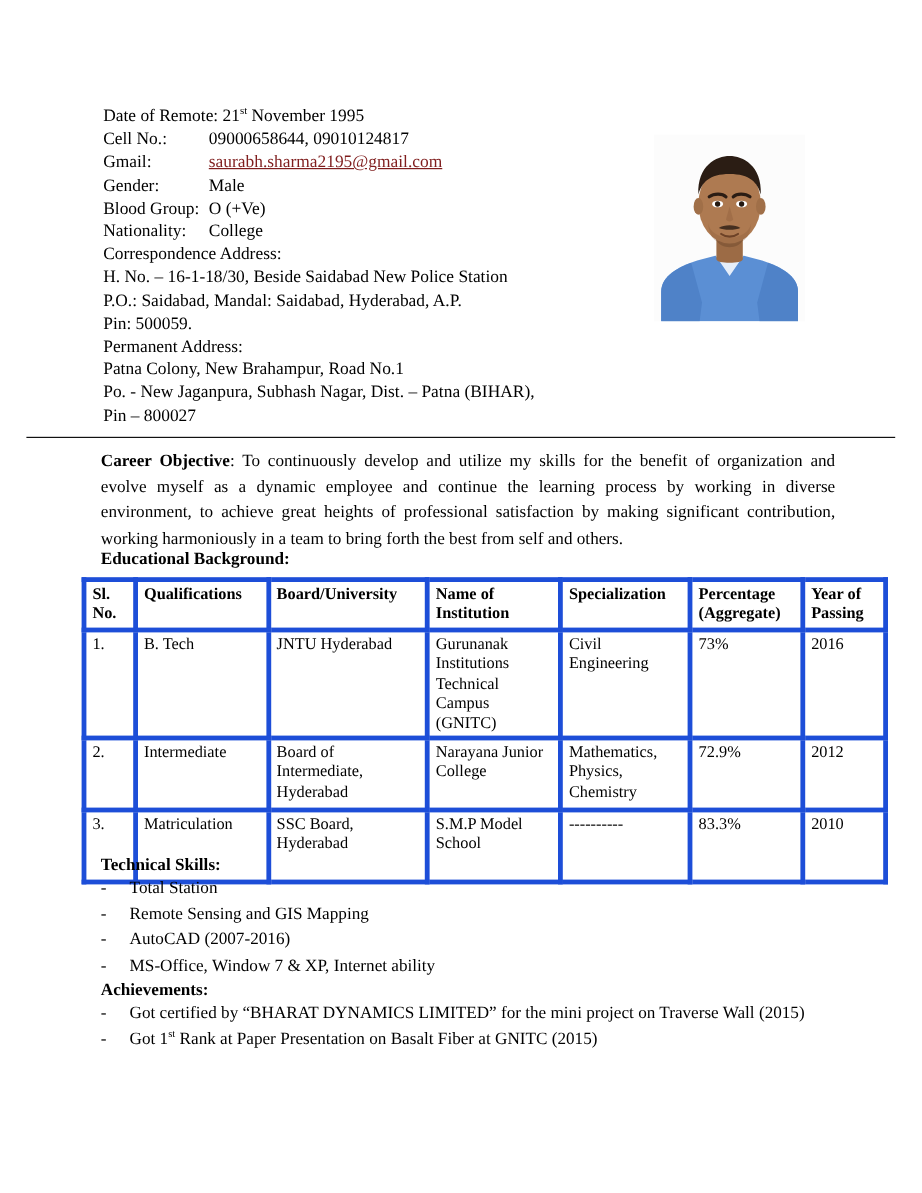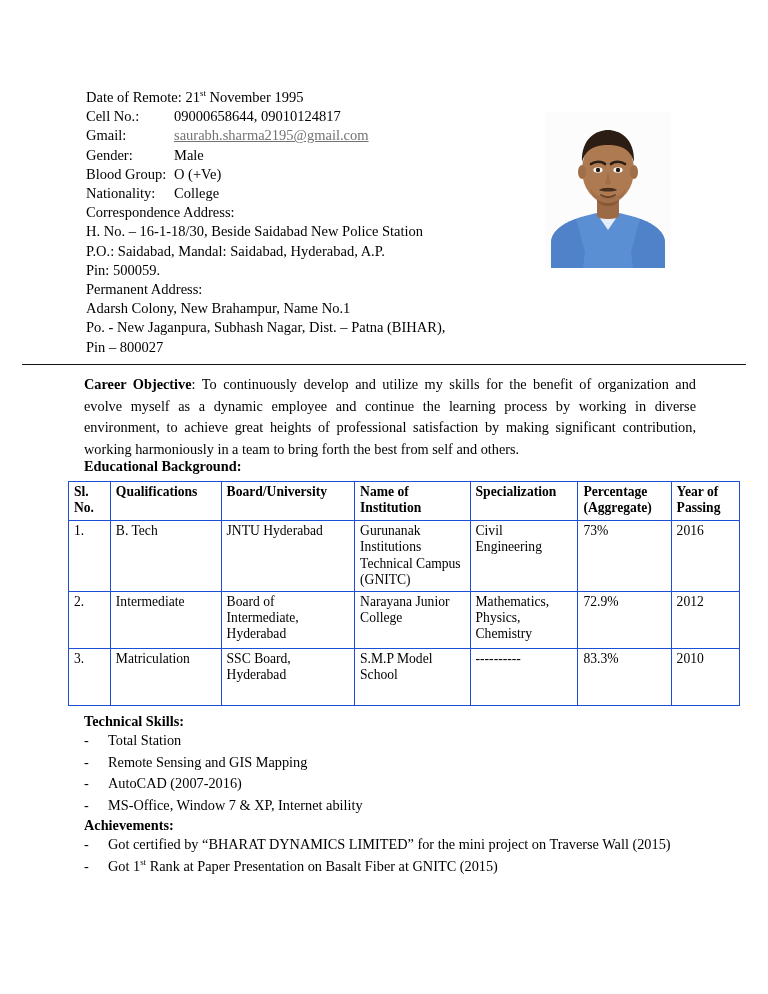--- a/index.html
+++ b/index.html
@@ -45,21 +45,21 @@
   }
   .lbl-w {
     width: 88px;
   }
   sup {
     font-size: 0.62em;
     vertical-align: super;
     line-height: 0;
   }
   .maillink {
-    color: #737373;
+    color: #7f1d1d;
     text-decoration: underline;
   }
 
   
   .photo {
     position: absolute;
     left: 545px;
     top: 112px;
     width: 126px;
     height: 156px;
@@ -105,21 +105,21 @@
     position: absolute;
     left: 68px;
     top: 481px;
     width: 672px;
     border-collapse: collapse;
     font-size: 13.6px;
     line-height: 16.4px;
   }
   table.edu th,
   table.edu td {
-    border: 1px solid #1d4ed8;
+    border: 4px solid #1d4ed8;
     padding: 2px 5px 2px 5px;
     vertical-align: top;
     text-align: left;
     font-weight: normal;
   }
   table.edu th {
     font-weight: bold;
     height: 34px;
   }
   td.mid { vertical-align: middle; }
@@ -190,21 +190,21 @@
     <div class="info-line">
       <span class="info-label lbl-w">Nationality:</span><span>College</span>
     </div>
 
     <div class="info-line">Correspondence Address:</div>
     <div class="info-line">H. No. – 16-1-18/30, Beside Saidabad New Police Station</div>
     <div class="info-line">P.O.: Saidabad, Mandal: Saidabad, Hyderabad, A.P.</div>
     <div class="info-line">Pin: 500059.</div>
 
     <div class="info-line">Permanent Address:</div>
-    <div class="info-line">Adarsh Colony, New Brahampur, Name No.1</div>
+    <div class="info-line">Patna Colony, New Brahampur, Road No.1</div>
     <div class="info-line">Po. - New Jaganpura, Subhash Nagar, Dist. – Patna (BIHAR),</div>
     <div class="info-line">Pin – 800027</div>
   </div>
 
   <div class="photo">
     <svg width="126" height="156" viewBox="0 0 126 156">
       <rect x="0" y="0" width="126" height="156" fill="#fcfcfc"></rect>
 
       <path d="M 6 156 L 6 131 C 6 118 20 110 36 105 L 63 98 L 90 105 C 106 110 120 118 120 131 L 120 156 Z" fill="#5b8fd4"></path>
 

